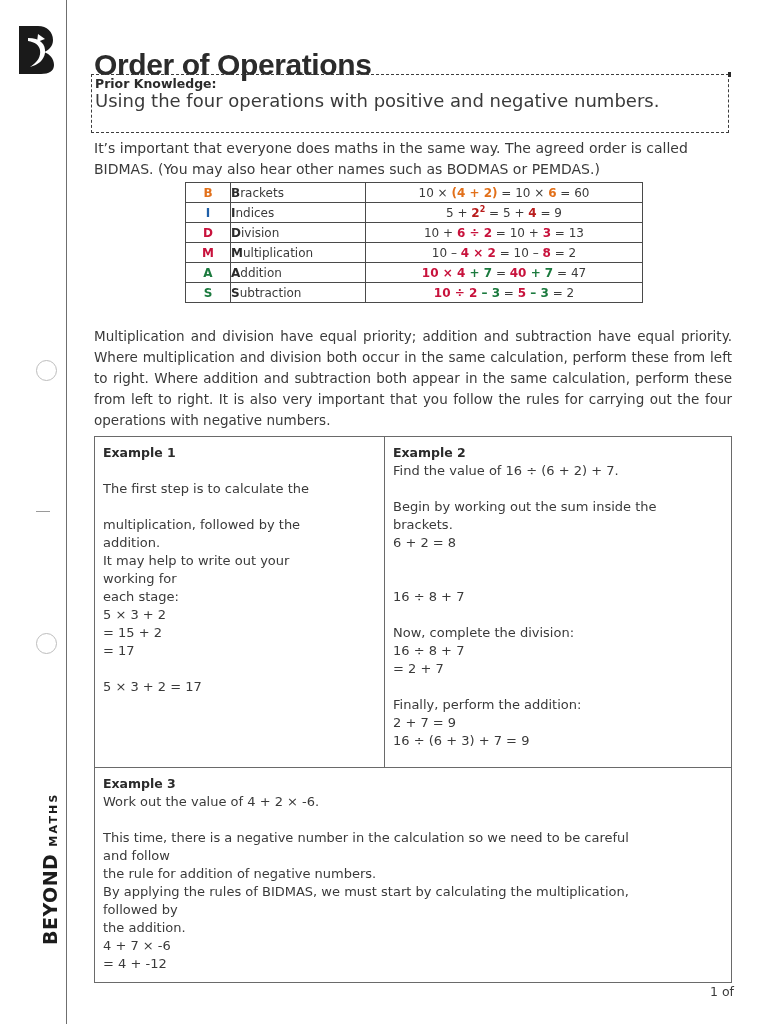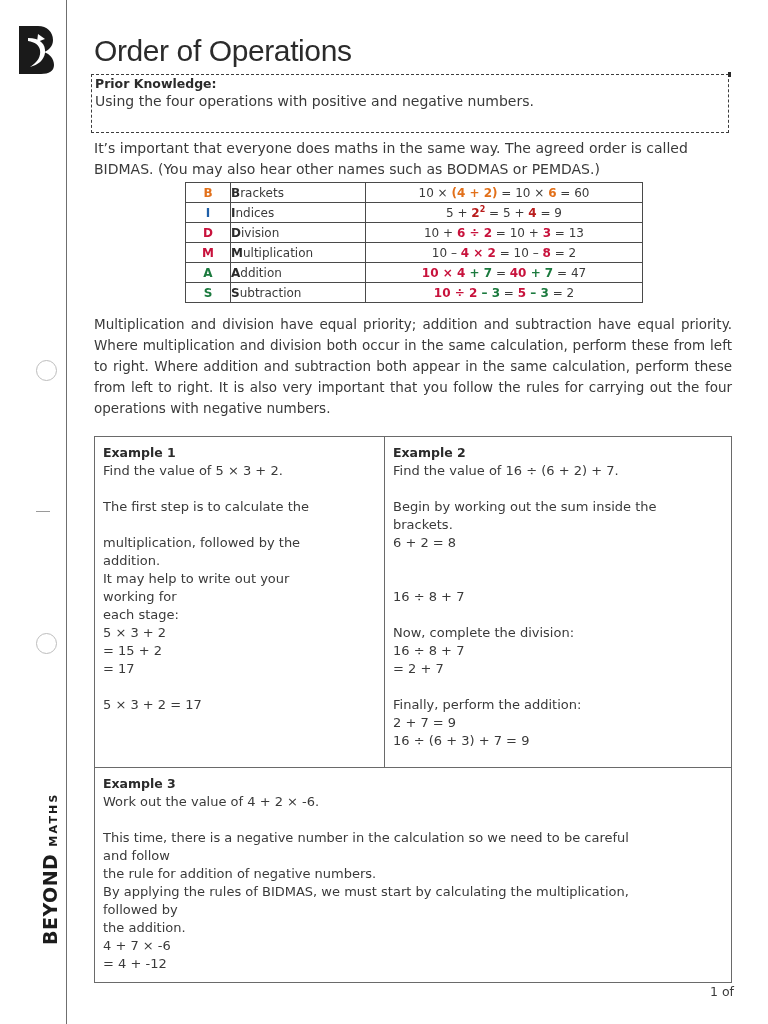--- a/index.html
+++ b/index.html
@@ -96,26 +96,26 @@
   
   #content {
     position: absolute;
     left: 94px;
     top: 0;
     width: 644px;
   }
 
   h1.doc-title {
     font-family: "Liberation Sans", sans-serif;
-    font-weight: normal;
+    font-weight: bold;
     font-size: 30px;
     line-height: 34px;
     color: #2b2b2b;
     margin: 0;
-    padding-top: 34px;
+    padding-top: 48px;
     letter-spacing: -0.4px;
   }
 
   
   .prior-box {
     position: absolute;
     left: -3px;
     top: 74px;
     width: 638px;
     height: 59px;
@@ -130,21 +130,21 @@
   }
   .prior-label {
     font-family: "DejaVu Sans", sans-serif;
     font-weight: bold;
     font-size: 12.5px;
     line-height: 16px;
     color: #2b2b2b;
   }
   .prior-text {
     font-family: "DejaVu Sans", sans-serif;
-    font-size: 14px;
+    font-size: 18px;
     line-height: 18px;
     color: #3a3a3a;
   }
   .corner-tick {
     position: absolute;
     left: 634px;
     top: 72px;
     width: 3px;
     height: 5px;
     background: #2b2b2b;
@@ -204,21 +204,21 @@
   .b-b { color: #b91c1c; font-weight: bold; }
   .b-r { color: #C8123C; font-weight: bold; }
   .b-g { color: #1B7A3E; font-weight: bold; }
   .plain { color: #3a3a3a; }
   sup.exp { font-size: 8px; vertical-align: super; }
 
   
   .rules-para {
     position: absolute;
     left: 0;
-    top: 314px;
+    top: 326px;
     width: 638px;
     font-family: "DejaVu Sans", sans-serif;
     font-size: 13.5px;
     line-height: 21px;
     color: #3a3a3a;
     text-align: justify;
   }
 
   
   .examples {
@@ -352,21 +352,20 @@
       </table>
     </div>
 
     <div class="rules-para">Multiplication and division have equal priority; addition and subtraction have equal priority. Where multiplication and division both occur in the same calculation, perform these from left to right. Where addition and subtraction both appear in the same calculation, perform these from left to right. It is also very important that you follow the rules for carrying out the four operations with negative numbers.</div>
 
     <div class="examples">
       <div class="ex-row-top">
         <div class="ex-cell-left">
           <div class="ex-title">Example 1</div>
           <div id="ex1-lines">
-              <div class="ex-line">Find the value of 5 × 3 + 2.</div>
               <div class="ex-gap"></div>
               <div class="ex-line">The first step is to calculate the</div>
               <div class="ex-gap"></div>
               <div class="ex-line">multiplication, followed by the</div>
               <div class="ex-line">addition.</div>
               <div class="ex-line">It may help to write out your</div>
               <div class="ex-line">working for</div>
               <div class="ex-line">each stage:</div>
               <div class="ex-line">5 × 3 + 2</div>
               <div class="ex-line">= 15 + 2</div>

